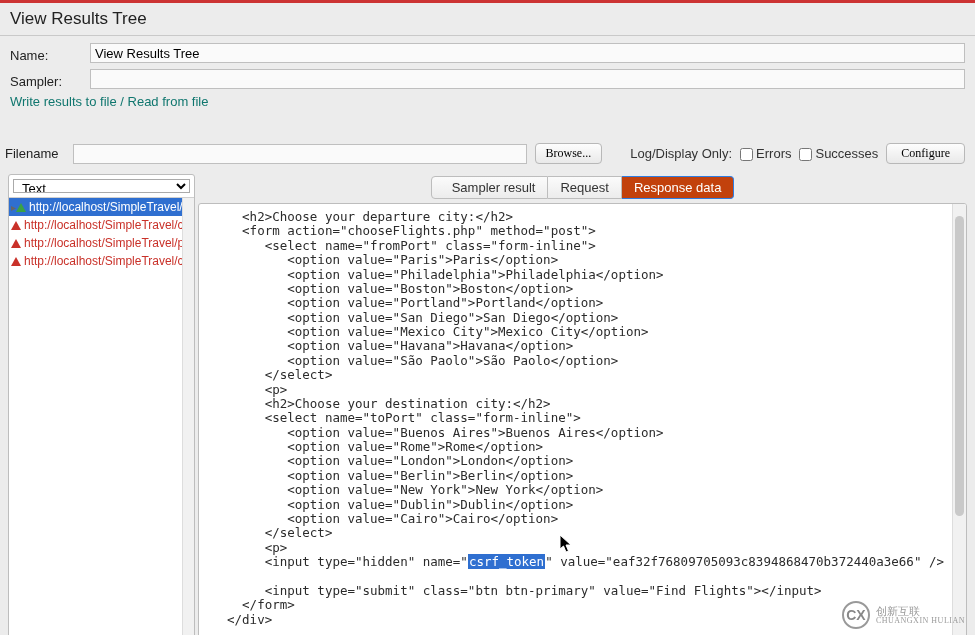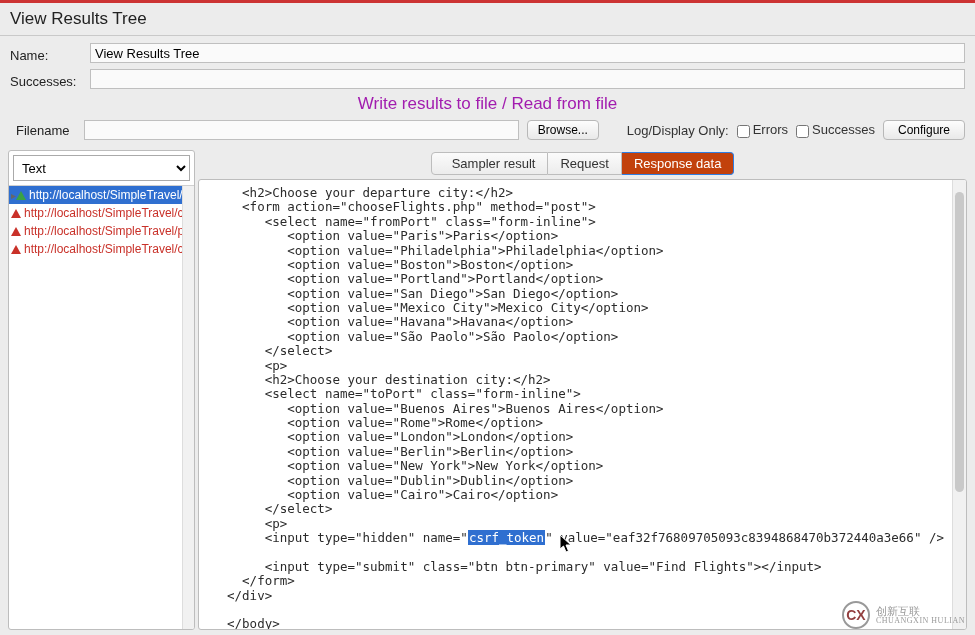--- a/index.html
+++ b/index.html
@@ -17,43 +17,43 @@
     font-size: 17px; padding: 6px 10px 4px 10px; font-weight: 400;
   }
   .hr { height: 1px; background: #c9c9c9; margin: 2px 0 4px 0; }
   .form-row { display: flex; align-items: flex-end; padding: 3px 10px; }
   .form-label { width: 80px; flex-shrink:0; }
   .form-label.comments { width: 80px; }
   .text-input {
     flex: 1; height: 20px; border: 1px solid #bfbfbf;
     background: #fafafa; padding: 0 4px; font-size: 13px;
   }
-  .group-label { font-size: 17px; padding: 2px 10px; color: #a21caf; text-align: center; }
-  .file-row { display:flex; align-items:center; padding: 4px 10px 10px 16px; gap:8px; }
+  .group-label { font-size: 13px; padding: 2px 10px; color: #0f766e; }
+  .file-row { display:flex; align-items:center; padding: 4px 10px 10px 5px; gap:8px;margin-top:28px; }
   .btn {
     background: linear-gradient(#fdfdfd,#e9e9e9);
     border: 1px solid #b8b8b8; border-radius: 4px;
-    padding: 2px 14px; font-size: 12px; cursor:pointer;
+    padding: 2px 14px; font-size: 12px; cursor:pointer;font-family:Liberation Serif, serif;
   }
   .btn.small { padding: 2px 10px; font-size:12px; }
   .cb-label { font-size:13px; color:#333; }
   input[type=checkbox] { margin-right:3px; vertical-align:middle; }
 
   .bottom-area {
     display:flex; align-items:stretch; height: 480px;
     padding: 0 8px;
   }
   .left-panel {
     width: 280px; display:flex; flex-direction:column;
     background:#fff; border:1px solid #bdbdbd; border-radius:3px;
     overflow:hidden;
   }
   .render-select-wrap { padding:4px; border-bottom:1px solid #d0d0d0; display:flex; }
   .render-select {
-    flex:1; height:26px; border:1px solid #aaa; background:#fff;
+    flex:1; height:14px; border:1px solid #aaa; background:#fff;
     font-size:13px; padding:0 4px;
   }
   .tree { flex:1; overflow:auto; position:relative; }
   .tree-row { display:flex; align-items:center; height:18px; padding:0 2px; font-size:12px; color:#c93129; white-space:nowrap; }
   .tree-row.selected { background:#2f6fd0; color:#fff; }
   .expander { width:10px; color:#666; font-size:10px; }
   .tri-icon { width:0;height:0; margin-right:3px; }
   .tri-green { border-left:5px solid transparent; border-right:5px solid transparent; border-bottom:9px solid #3aa244; transform: none; }
   .tri-red { border-left:5px solid transparent; border-right:5px solid transparent; border-bottom:9px solid #c93129; }
   .tri-icon-wrap { width:14px; display:flex; justify-content:center; }
@@ -82,38 +82,38 @@
     color:#2b2b2b; white-space:pre; padding:6px 8px; overflow:hidden;
     line-height:1.15;
     margin-left:20px;
   }
   .hl { background:#2f6fd0; color:#fff; padding:0 1px; }
   .right-scroll { width:14px; background:#f1f1f1; border-left:1px solid #ddd; position:relative; }
   .thumb { position:absolute; left:2px; right:2px; top:12px; height:300px; background:#c9c9c9; border-radius:6px; }
 
   .cursor-arrow { position:absolute; left:559px; top:534px; pointer-events:none; }
   .watermark { position:absolute; right:10px; bottom:6px; display:flex; align-items:center; gap:6px; opacity:.85; }
-  .wm-circle { width:28px;height:28px;border:2px solid #888;border-radius:50%;display:flex;align-items:center;justify-content:center;color:#7f1d1d;font-weight:bold;font-size:14px; }
+  .wm-circle { width:28px;height:28px;border:2px solid #888;border-radius:50%;display:flex;align-items:center;justify-content:center;color:#737373;font-weight:bold;font-size:14px; }
   .wm-text { font-size:11px; color:#888; line-height:1.1;font-family:Liberation Serif, serif; }
 </style>
 </head>
 <body>
 
 <div class="top-red"></div>
 
 <div class="section-title">View Results Tree</div>
 <div class="hr"></div>
 
 <div class="form-row">
   <div class="form-label">Name:</div>
   <input class="text-input" value="View Results Tree" style="">
 </div>
 
 <div class="form-row">
-  <div class="form-label comments">Successes:</div>
+  <div class="form-label comments">Sampler:</div>
   <input class="text-input" value="" style="">
 </div>
 
 <div class="group-label">Write results to file / Read from file</div>
 
 <div class="file-row">
   <div style="width:60px">Filename</div>
   <input class="text-input" style="flex: 1 1 0%;" value="">
   <button class="btn small">Browse...</button>
   <span style="width:12px"></span>

